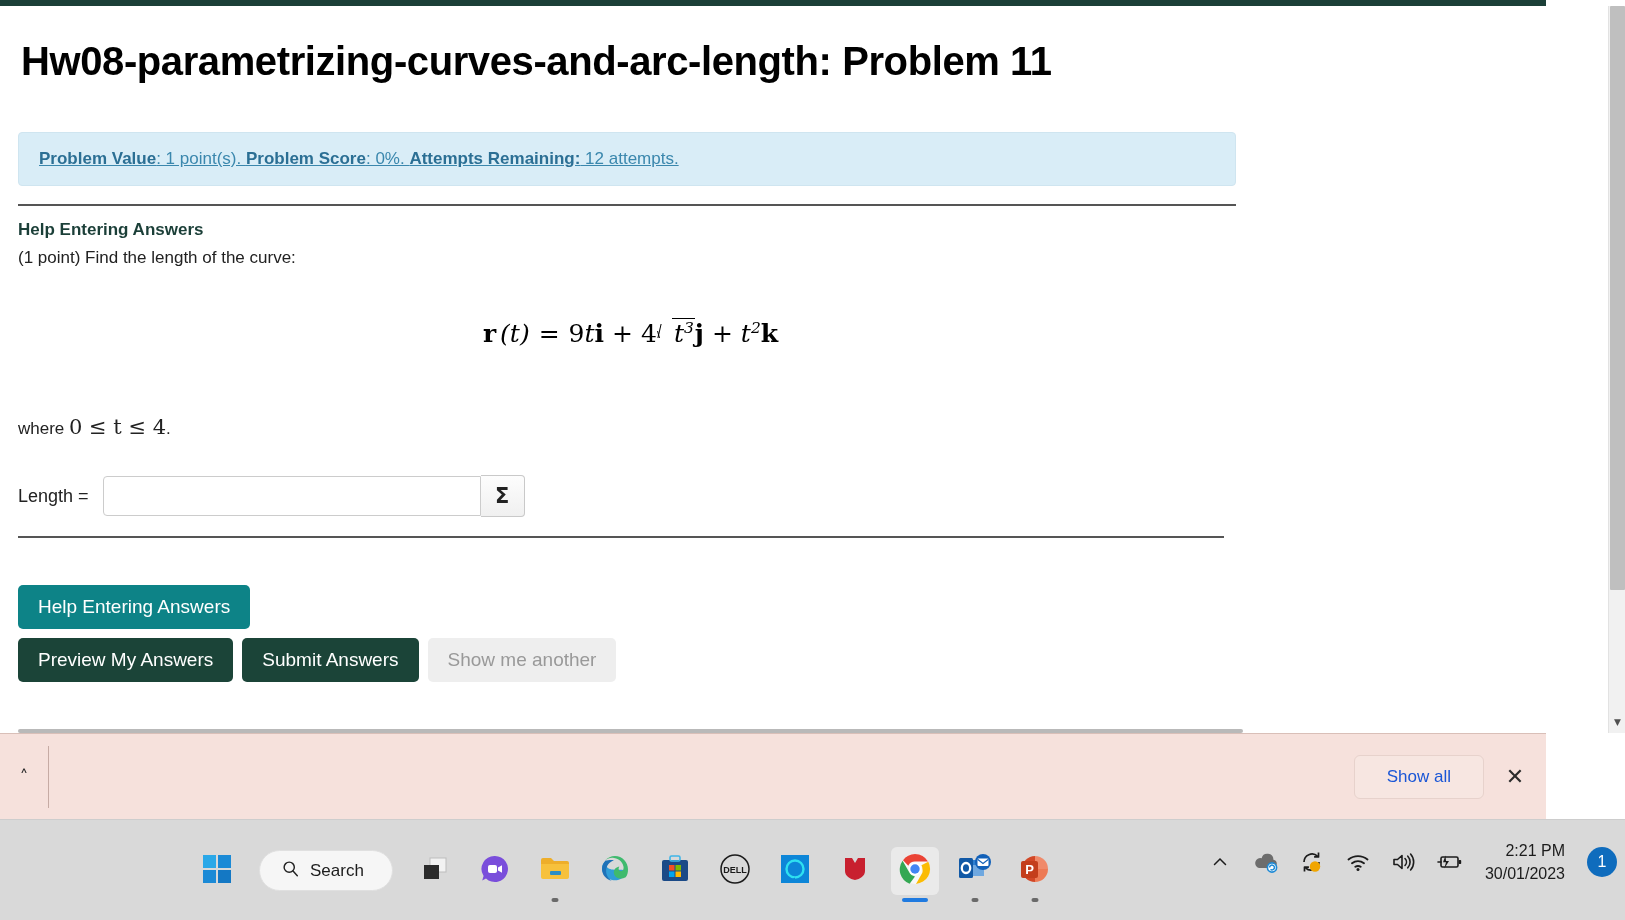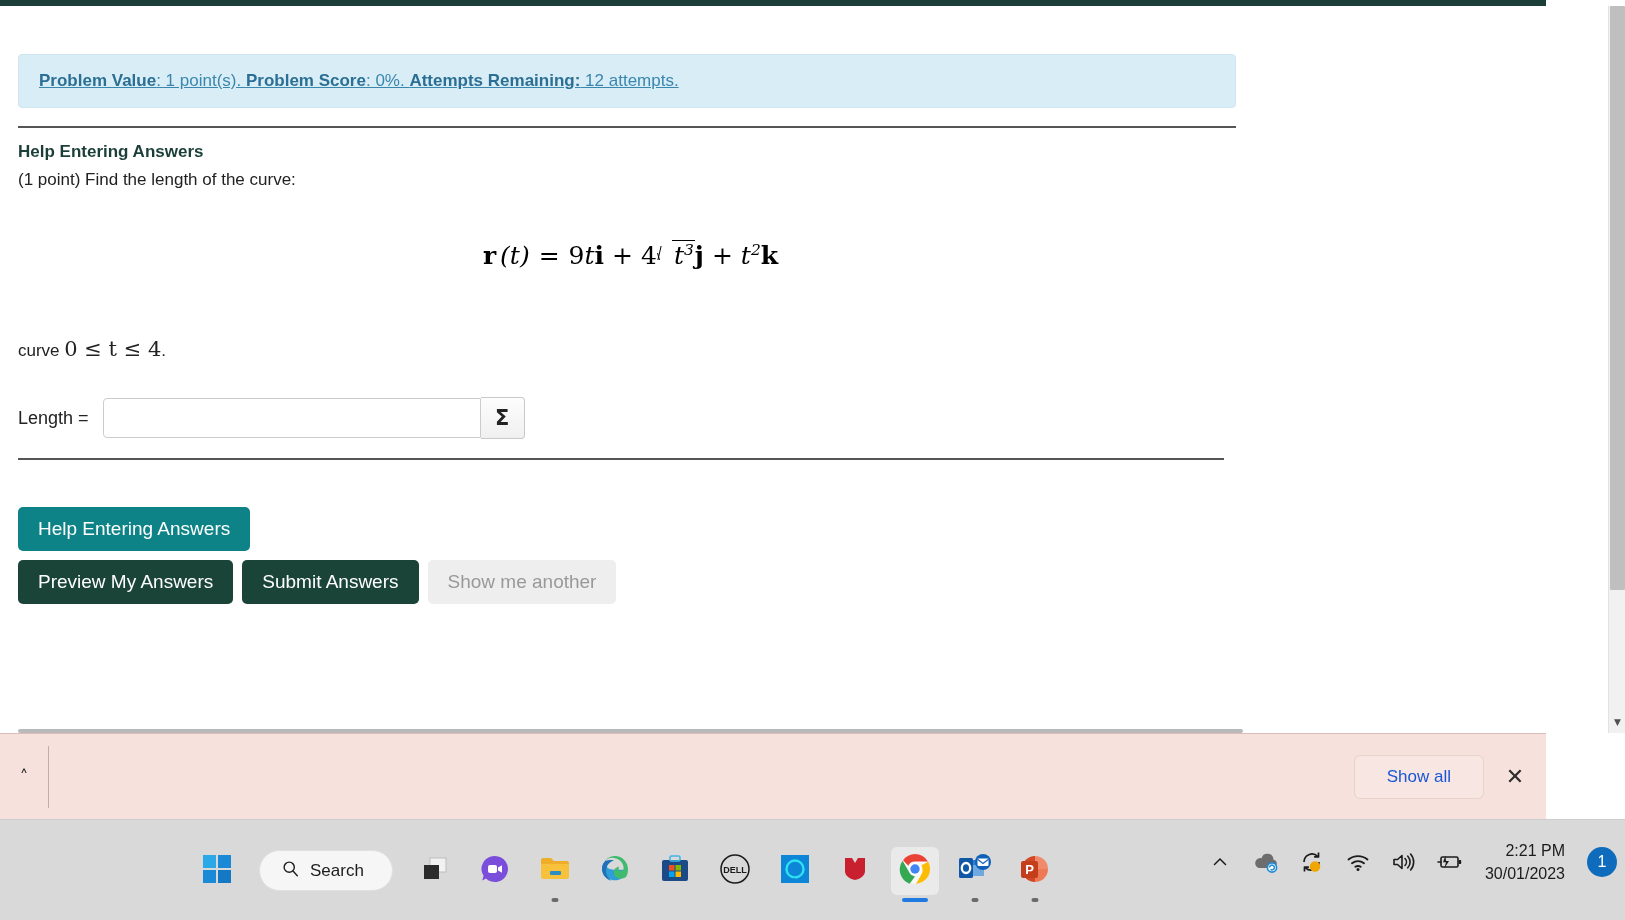--- a/index.html
+++ b/index.html
@@ -357,37 +357,38 @@
 </style>
 </head>
 <body>
 
 <div class="top-strip"></div>
 <div class="right-gutter"></div>
 
 <div class="page">
   <div class="content">
 
+    <h1 class="problem-title">Hw08-parametrizing-curves-and-arc-length: Problem 11</h1>
 
     <div class="info-banner">
       <b>Problem Value</b><span>: 1 point(s). </span><b>Problem Score</b><span>: 0%. </span><b>Attempts Remaining:</b><span> 12 attempts.</span>
     </div>
 
     <div class="rule-top"></div>
 
     <a class="help-link" href="#">Help Entering Answers</a>
 
     <div class="prob-text">(1 point) Find the length of the curve:</div>
 
     <div class="math-display">
       <span class="vecb">r</span><span class="mi" style="margin-left:4px">(t)</span><span style="margin:0 9px">=</span><span>9</span><span class="mi">t</span><span class="vecb">i</span><span style="margin:0 8px">+</span><span>4</span><span class="radical"><span class="radicand"><span class="mi">t</span><span class="sup">3</span></span></span><span class="vecb">j</span><span style="margin:0 8px">+</span><span class="mi">t</span><span class="sup">2</span><span class="vecb">k</span>
     </div>
 
     <div class="where-line">
-      <span>curve </span><span class="where-math">0 ≤ t ≤ 4</span><span>.</span>
+      <span>where </span><span class="where-math">0 ≤ t ≤ 4</span><span>.</span>
     </div>
 
     <div class="answer-row">
       <span class="answer-label">Length =</span>
       <input class="answer-input" type="text" placeholder="" style="">
       <button class="sigma-btn">Σ</button>
     </div>
 
     <div class="rule-mid"></div>
 

